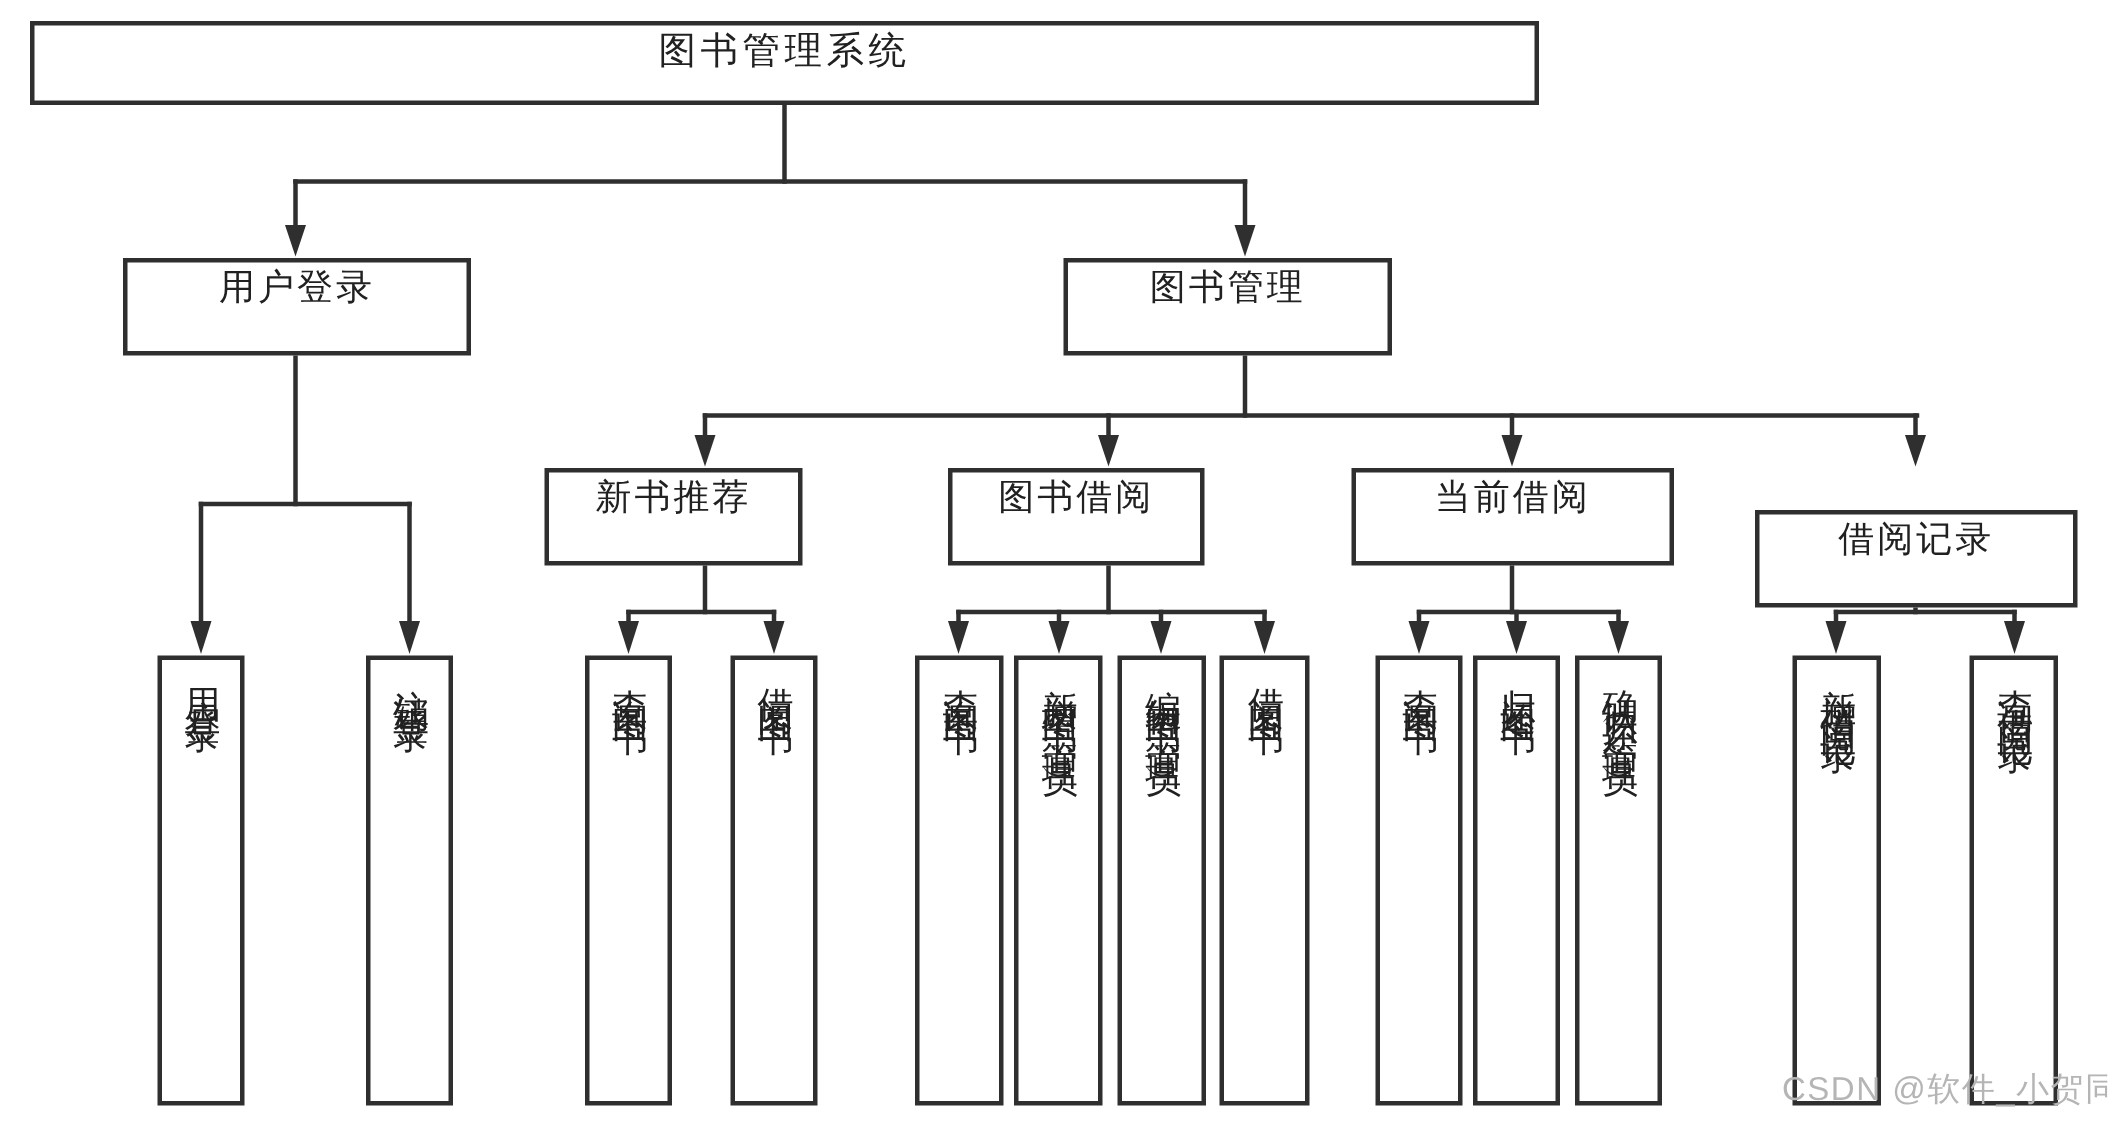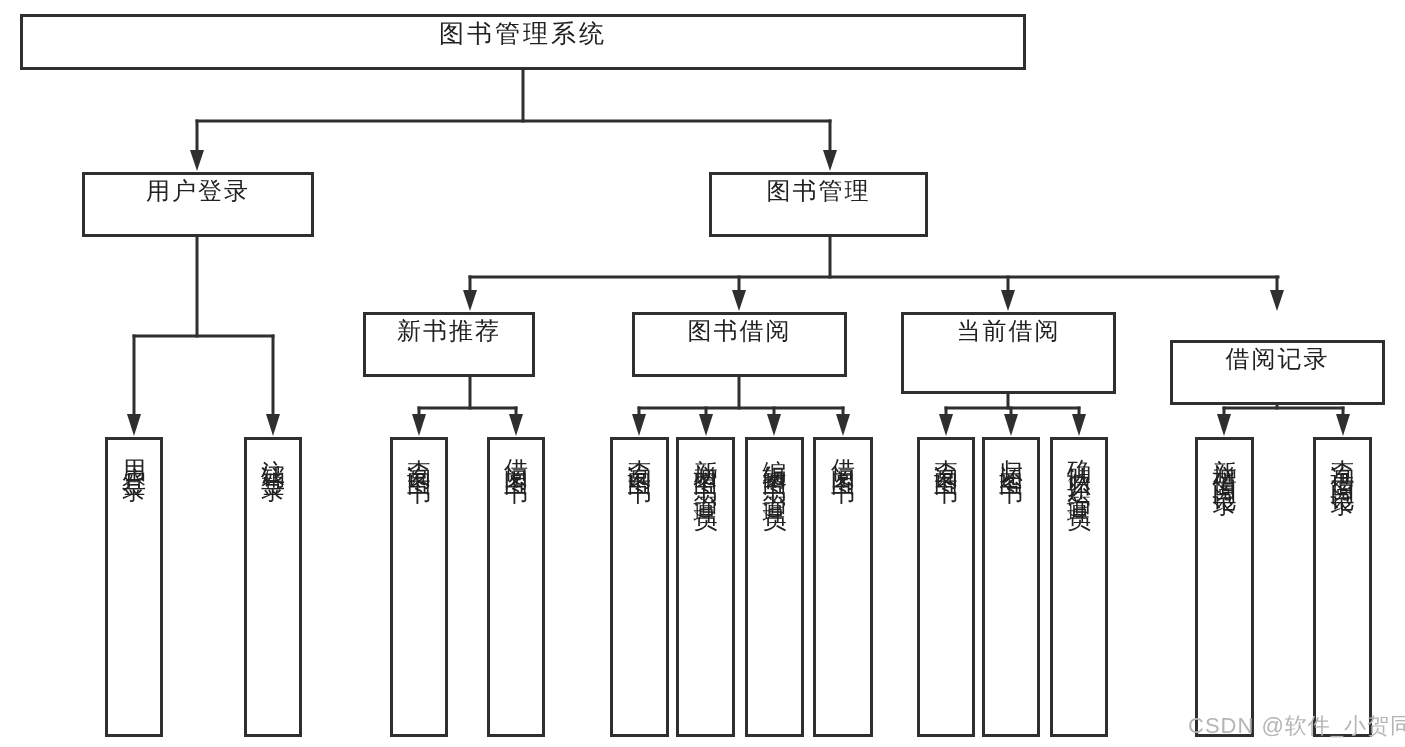--- a/index.html
+++ b/index.html
@@ -31,22 +31,22 @@
     text-orientation: mixed;
     font-size: 24px;
     letter-spacing: 7px;
     line-height: 1;
   }
   
   .n-root   { left: 20px;   top: 14px;  width: 1006px; height: 56px; }
   .n-login  { left: 82px;   top: 172px; width: 232px;  height: 65px; }
   .n-mgmt   { left: 709px;  top: 172px; width: 219px;  height: 65px; }
   .n-rec    { left: 363px;  top: 312px; width: 172px;  height: 65px; }
-  .n-borrow { left: 632px;  top: 312px; width: 215px;  height: 65px; }
-  .n-cur    { left: 901px;  top: 312px; width: 215px;  height: 82px; }
+  .n-borrow { left: 632px;  top: 312px; width: 171px;  height: 65px; }
+  .n-cur    { left: 901px;  top: 312px; width: 215px;  height: 65px; }
   .n-hist   { left: 1170px; top: 312px; width: 215px;  height: 65px; margin-top: 28px; }
   .leaf { top: 437px; height: 300px; }
   .lf1  { left: 105px;  width: 58px; }
   .lf2  { left: 244px;  width: 58px; }
   .lf3  { left: 390px;  width: 58px; }
   .lf4  { left: 487px;  width: 58px; }
   .lf5  { left: 610px;  width: 59px; }
   .lf6  { left: 676px;  width: 59px; }
   .lf7  { left: 745px;  width: 59px; }
   .lf8  { left: 813px;  width: 60px; }

